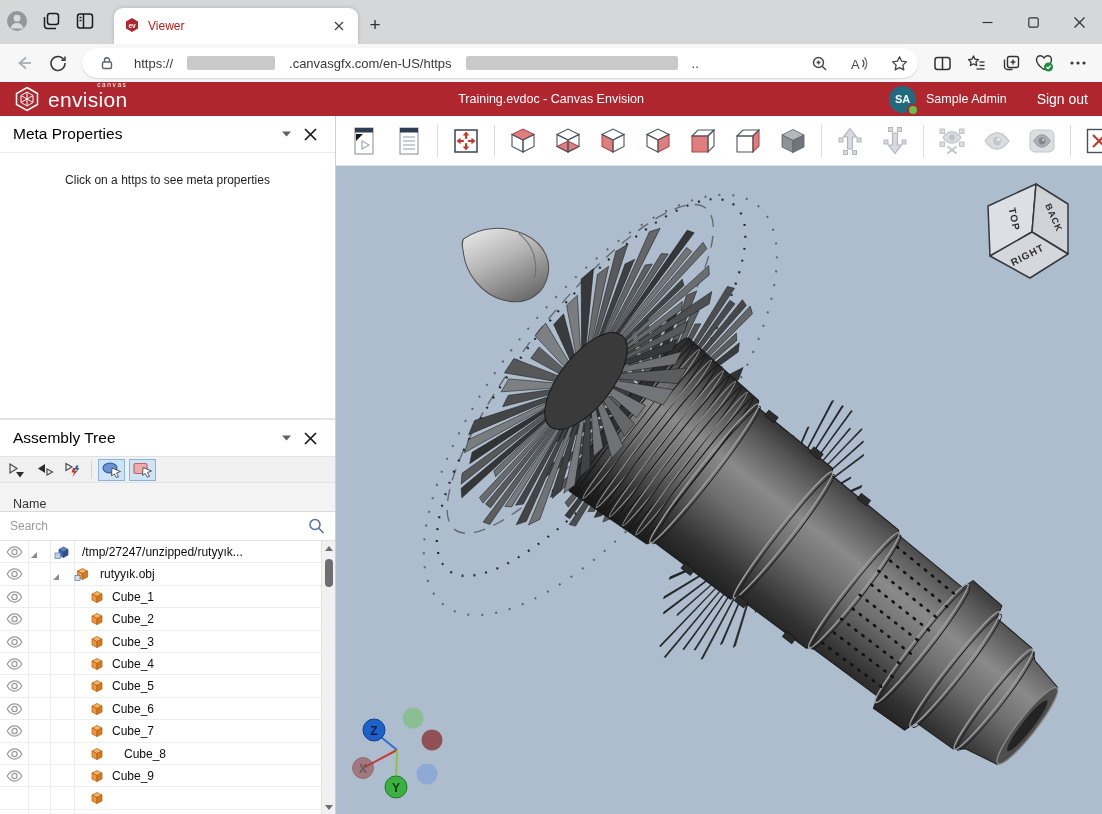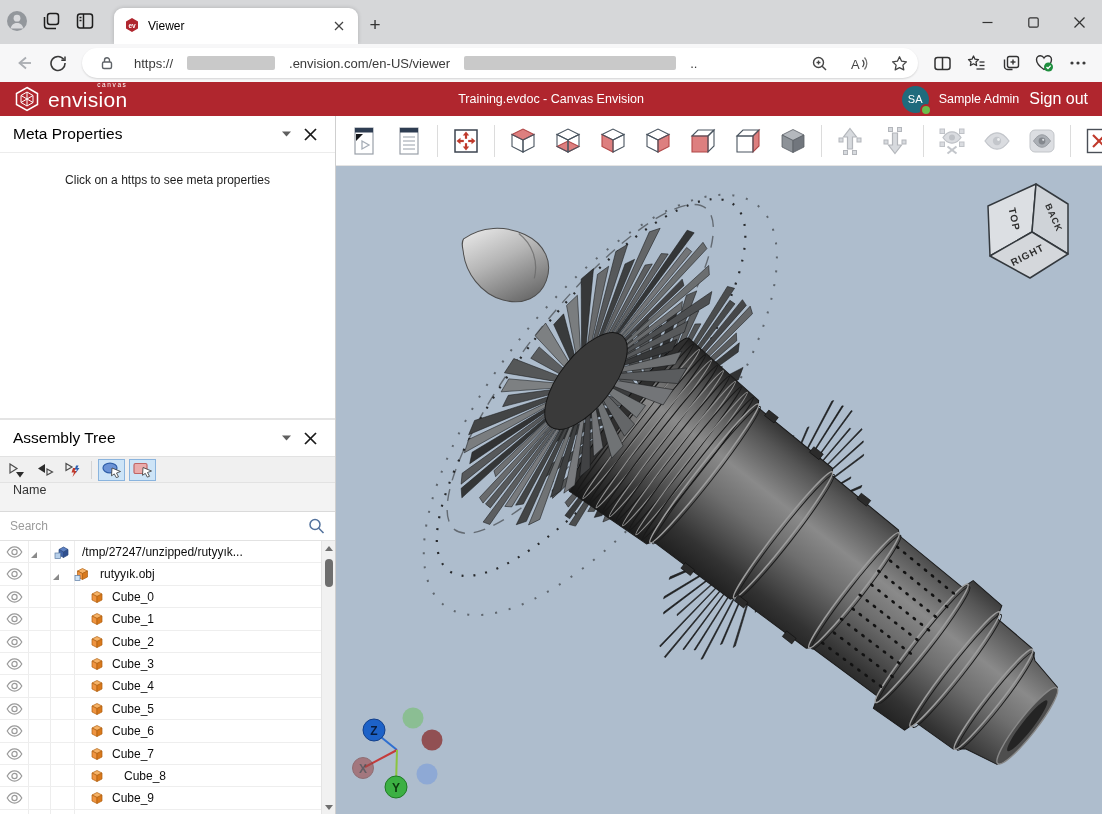--- a/index.html
+++ b/index.html
@@ -5,21 +5,21 @@
 *{box-sizing:border-box;margin:0;padding:0}
 html,body{width:1102px;height:814px;overflow:hidden}
 body{font-family:"Liberation Sans","DejaVu Sans",sans-serif;font-size:12px;color:#1b1b1b;background:#fff}
 .window{width:1102px;height:814px;display:flex;flex-direction:column;overflow:hidden}
 
 
 .titlebar{height:44px;background:#d6d7d9;display:flex;align-items:flex-end;flex:none}
 .tb-top{display:flex;align-items:center;height:44px}
 .tb-btn{width:34px;height:34px;display:flex;align-items:center;justify-content:center;flex:none}
 .tab{width:244px;height:36px;background:#fff;border-radius:9px 9px 0 0;display:flex;align-items:center;padding:0 10px;gap:8px;box-shadow:0 0 4px rgba(0,0,0,.18);margin-left:12px}
-.tab-title{flex:1;font-size:12px;color:#000000;white-space:nowrap;overflow:hidden}
+.tab-title{flex:1;font-size:12px;color:#b91c1c;white-space:nowrap;overflow:hidden}
 .tab-close{font-size:13px;color:#444;width:18px;height:18px;display:flex;align-items:center;justify-content:center;border-radius:4px}
 .newtab{width:34px;height:34px;display:flex;align-items:center;justify-content:center;font-size:19px;color:#333;margin-bottom:2px}
 .win-controls{margin-left:auto;display:flex;height:44px;align-items:stretch}
 .wc{width:46px;display:flex;align-items:center;justify-content:center;font-size:13px;color:#333}
 
 
 .navbar{height:38px;background:#f7f7f8;display:flex;align-items:center;padding:0 8px;gap:2px;flex:none}
 .nav-btn{width:32px;height:32px;display:flex;align-items:center;justify-content:center;border-radius:6px;flex:none}
 .addr{flex:1;height:30px;background:#fff;border-radius:15px;display:flex;align-items:center;padding:0 6px 0 12px;gap:14px;box-shadow:0 1px 2px rgba(0,0,0,.14);margin:0 6px;min-width:0}
 .addr-text{font-size:13px;color:#3a3a3a;white-space:nowrap}
@@ -27,39 +27,39 @@
 .addr-spacer{flex:1}
 .addr-icon{width:26px;height:26px;display:flex;align-items:center;justify-content:center;flex:none}
 
 
 .appbar{height:34px;background:#b0262e;display:flex;align-items:center;padding:0 14px;position:relative;color:#fff;flex:none}
 .logo{display:flex;align-items:center;gap:8px;z-index:1}
 .logo-word{font-size:21px;letter-spacing:.3px;position:relative;line-height:1}
 .logo-sup{position:absolute;top:-7px;right:0;font-size:6.5px;letter-spacing:1.6px}
 .app-title{position:absolute;left:0;right:0;text-align:center;font-size:12.5px}
 .user{margin-left:auto;display:flex;align-items:center;gap:10px;z-index:1}
-.avatar{width:27px;height:27px;border-radius:50%;background:#1f6b7d;color:#fff;font-size:11px;font-weight:400;display:flex;align-items:center;justify-content:center;position:relative;flex:none}
+.avatar{width:27px;height:27px;border-radius:50%;background:#1f6b7d;color:#fff;font-size:11px;font-weight:700;display:flex;align-items:center;justify-content:center;position:relative;flex:none}
 .presence{position:absolute;right:-3px;bottom:-3px;width:12px;height:12px;border-radius:50%;background:#6abf4b;border:2px solid #b0262e}
 .user-name{font-size:12.5px}
-.signout{font-size:16px;margin-left:0}
+.signout{font-size:14px;margin-left:20px}
 
 
 .main{flex:1;display:flex;min-height:0}
 .sidebar{width:336px;flex:none;display:flex;flex-direction:column;background:#fff;border-right:1px solid #cfcfcf}
 .panel-header{height:36px;display:flex;align-items:center;padding:0 13px;flex:none}
 .ph-title{flex:1;font-size:15.5px;color:#000}
 .ph-btn{width:24px;height:24px;display:flex;align-items:center;justify-content:center}
 .panel-meta{height:304px;flex:none;display:flex;flex-direction:column;border-bottom:2px solid #e4e4e4}
 .meta-body{flex:1;border-top:1px solid #ececec;padding-top:20px;text-align:center;font-size:12px;color:#1c1c1c}
 .panel-tree{flex:1;display:flex;flex-direction:column;min-height:0}
 .tree-toolbar{height:27px;background:#f0f0f0;border-top:1px solid #e2e2e2;border-bottom:1px solid #e2e2e2;display:flex;align-items:center;padding:0 5px;gap:4px;flex:none}
 .tt-btn{height:22px;display:flex;align-items:center;justify-content:center;padding:0 2px;border:1px solid transparent}
 .tt-btn.active{background:#cde4f7;border:1px solid #8ab4de}
 .tt-sep{width:1px;height:18px;background:#d5d5d5;margin:0 2px}
-.name-row{height:29px;background:#f3f3f3;border-bottom:1px solid #dadada;display:flex;align-items:flex-start;padding:0 13px;font-size:12.5px;color:#333;flex:none}
+.name-row{height:29px;background:#f3f3f3;border-bottom:1px solid #dadada;display:flex;align-items:flex-end;padding:0 13px;font-size:12.5px;color:#333;flex:none}
 .search-row{height:29px;border-bottom:1px solid #e2e2e2;display:flex;align-items:center;padding:0 10px;gap:6px;flex:none}
 .search-input{flex:1;border:none;outline:none;font-size:12px;color:#333;font-family:inherit;background:transparent}
 .search-input::placeholder{color:#9b9b9b}
 .tree{flex:1;position:relative;overflow:hidden;background:#fff}
 .grid-line{position:absolute;top:0;bottom:0;width:1px;background:#ededed}
 .tree-rows{position:absolute;left:0;right:14px;top:0;bottom:0;overflow:hidden}
 .trow{position:relative;height:22.4px;border-bottom:1px solid #eeeeee}
 .trow .eye{position:absolute;left:6px;top:5px}
 .texp{position:absolute;top:7px}
 .ticon{position:absolute;top:4px}
@@ -164,21 +164,21 @@
     </div>
     <div class="addr">
       <span class="addr-icon">
         <svg width="16" height="16" fill="none" stroke="#5f6368" stroke-width="1.4">
             <rect x="3.5" y="7" width="9" height="6.5" rx="1.5"></rect>
             <path d="M5.5 7 V5.2 A2.5 2.5 0 0 1 10.5 5.2 V7"></path>
           </svg>
       </span>
       <span class="addr-text">https://</span>
       <span class="redact" style="width:88px"></span>
-      <span class="addr-text">.envision.com/en-US/viewer</span>
+      <span class="addr-text">.canvasgfx.com/en-US/https</span>
       <span class="redact" style="width:212px"></span>
       <span class="addr-text">..</span>
       <span class="addr-spacer"></span>
       <span class="addr-icon">
         <svg width="17" height="17" fill="none" stroke="#454545" stroke-width="1.4">
             <circle cx="7.5" cy="7.5" r="5"></circle>
             <line x1="11.2" y1="11.2" x2="15" y2="15"></line>
             <line x1="5.5" y1="7.5" x2="9.5" y2="7.5"></line>
             <line x1="7.5" y1="5.5" x2="7.5" y2="9.5"></line>
           </svg>
@@ -367,32 +367,20 @@
                 <span class="texp" style="left:52px"><svg width="8" height="8">
                     <polygon points="7,1 7,7 1,7" fill="#8a8a8a"></polygon>
                   </svg></span>
                 <span class="ticon" style="left:74px"><svg width="16" height="15" viewBox="0 0 16 15">
                     <polygon points="3.5,4 8.5,1.5 13.5,4 8.5,6.5" fill="#f6b266" stroke="#b06010" stroke-width=".7"></polygon>
                     <polygon points="3.5,4 8.5,6.5 8.5,12.5 3.5,10" fill="#ef9440" stroke="#b06010" stroke-width=".7"></polygon>
                     <polygon points="8.5,6.5 13.5,4 13.5,10 8.5,12.5" fill="#d9791c" stroke="#b06010" stroke-width=".7"></polygon>
                     <rect x="1" y="8.5" width="5" height="5" fill="#cfe3f5" stroke="#5c7ba3" stroke-width=".7"></rect>
                   </svg></span>
                 <span class="tlabel" style="left:100px">rutyyık.obj</span>
-              </div>
-              <div class="trow">
-                <span class="eye"><svg width="17" height="12" viewBox="0 0 17 12">
-                    <path d="M1.2 6 C3.4 2.2 6 .9 8.5 .9 C11 .9 13.6 2.2 15.8 6 C13.6 9.8 11 11.1 8.5 11.1 C6 11.1 3.4 9.8 1.2 6 Z" fill="none" stroke="#9a9a9a" stroke-width="1.2"></path>
-                    <circle cx="8.5" cy="6" r="2.6" fill="none" stroke="#9a9a9a" stroke-width="1.2"></circle>
-                  </svg></span>
-                <span class="ticon" style="left:90px"><svg width="14" height="14" viewBox="0 0 14 14">
-                    <polygon points="2,4 7,1.5 12,4 7,6.5" fill="#f6b266" stroke="#b06010" stroke-width=".7"></polygon>
-                    <polygon points="2,4 7,6.5 7,12.5 2,10" fill="#ef9440" stroke="#b06010" stroke-width=".7"></polygon>
-                    <polygon points="7,6.5 12,4 12,10 7,12.5" fill="#d9791c" stroke="#b06010" stroke-width=".7"></polygon>
-                  </svg></span>
-                <span class="tlabel" style="left:112px">Cube_0</span>
               </div>
               <div class="trow">
                 <span class="eye"><svg width="17" height="12" viewBox="0 0 17 12">
                     <path d="M1.2 6 C3.4 2.2 6 .9 8.5 .9 C11 .9 13.6 2.2 15.8 6 C13.6 9.8 11 11.1 8.5 11.1 C6 11.1 3.4 9.8 1.2 6 Z" fill="none" stroke="#9a9a9a" stroke-width="1.2"></path>
                     <circle cx="8.5" cy="6" r="2.6" fill="none" stroke="#9a9a9a" stroke-width="1.2"></circle>
                   </svg></span>
                 <span class="ticon" style="left:90px"><svg width="14" height="14" viewBox="0 0 14 14">
                     <polygon points="2,4 7,1.5 12,4 7,6.5" fill="#f6b266" stroke="#b06010" stroke-width=".7"></polygon>
                     <polygon points="2,4 7,6.5 7,12.5 2,10" fill="#ef9440" stroke="#b06010" stroke-width=".7"></polygon>
                     <polygon points="7,6.5 12,4 12,10 7,12.5" fill="#d9791c" stroke="#b06010" stroke-width=".7"></polygon>

